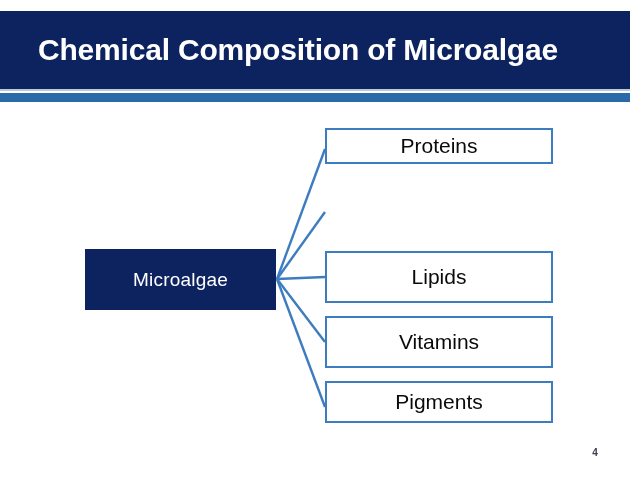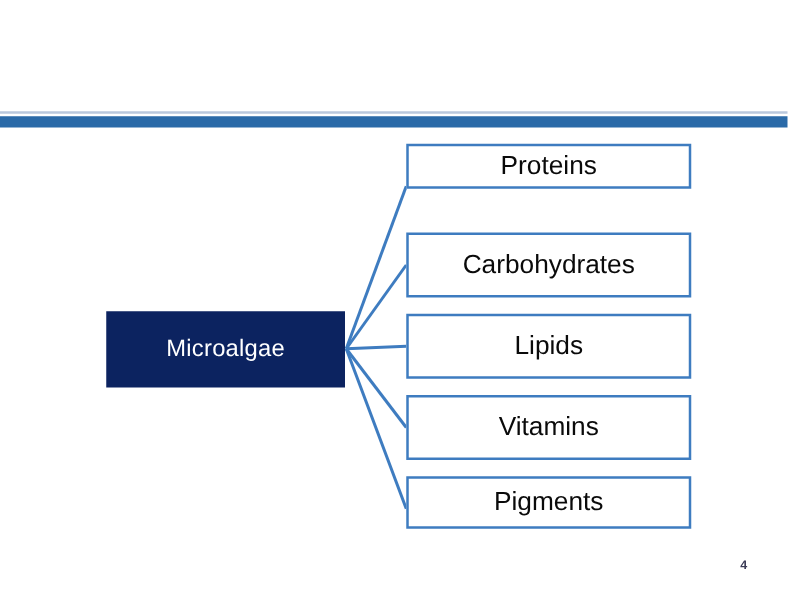--- a/index.html
+++ b/index.html
@@ -99,21 +99,21 @@
     border: 2px solid #3e7cc0;
     box-sizing: border-box;
     display: flex;
     align-items: center;
     justify-content: center;
     color: #0a0a0a;
     font-family: "Liberation Sans", sans-serif;
     font-size: 21px;
     font-weight: normal;
   }
-  .leaf-0 { top: 115px; height: 36px; }
+  .leaf-0 { top: 128px; height: 36px; }
   .leaf-1 { top: 186px; height: 52px; }
   .leaf-2 { top: 251px; height: 52px; }
   .leaf-3 { top: 316px; height: 52px; }
   .leaf-4 { top: 381px; height: 42px; }
 
   
   #page-number {
     position: absolute;
     left: 586px;
     top: 447px;
@@ -123,20 +123,23 @@
     font-family: "Liberation Sans", sans-serif;
     font-size: 10px;
     font-weight: bold;
   }
 </style>
 </head>
 <body>
 
 <div id="slide">
 
+  <div id="title-bar">
+    <div id="title-text">Chemical Composition of Microalgae</div>
+  </div>
   <div id="title-underline-thin"></div>
   <div id="title-underline-bar"></div>
 
   <div id="diagram">
 
     <svg id="connectors" viewBox="0 0 638 478">
       <g stroke="#3e7cc0" stroke-width="2.4" fill="none" stroke-linecap="butt">
         <line x1="277" y1="279" x2="325" y2="149"></line>
         <line x1="277" y1="279" x2="325" y2="212"></line>
         <line x1="277" y1="279" x2="325" y2="277"></line>
@@ -146,23 +149,20 @@
     </svg>
 
     <div class="node-root">
       <span>Microalgae</span>
     </div>
 
     <div class="node-leaf leaf-0">
       <span>Proteins</span>
     </div>
 
-    <div class="node-leaf leaf-1">
-      <span>Carbohydrates</span>
-    </div>
 
     <div class="node-leaf leaf-2">
       <span>Lipids</span>
     </div>
 
     <div class="node-leaf leaf-3">
       <span>Vitamins</span>
     </div>
 
     <div class="node-leaf leaf-4">

